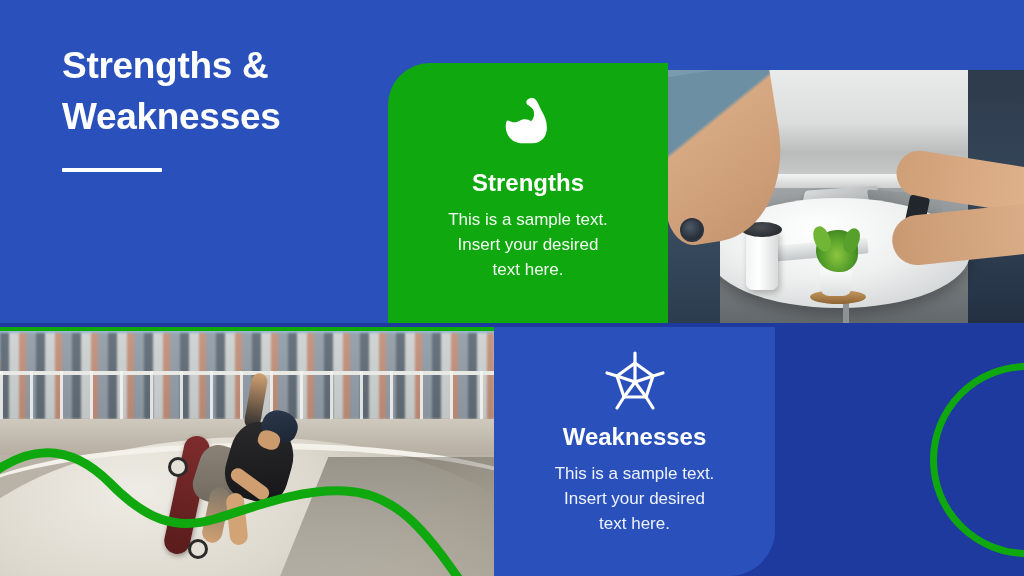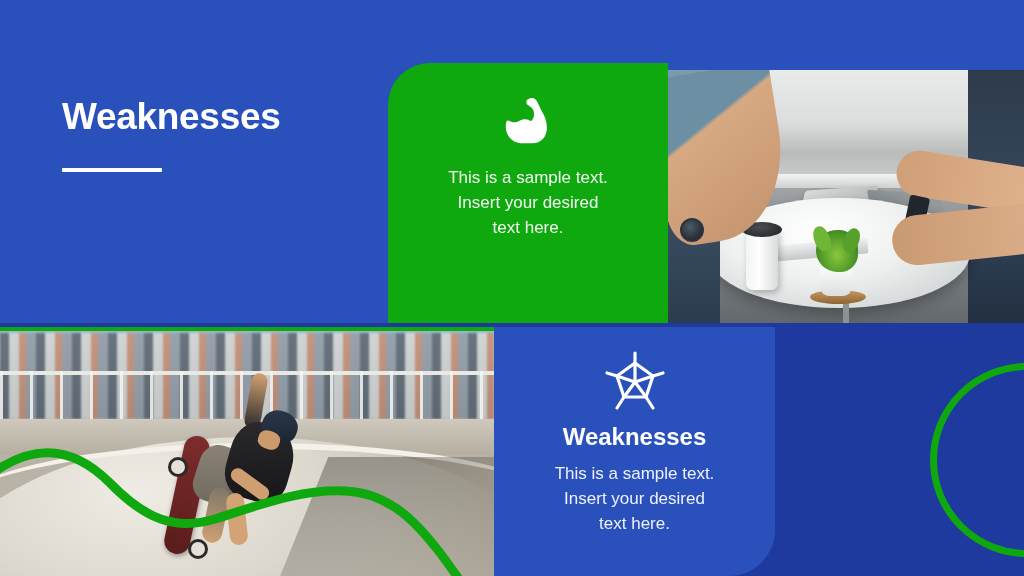--- a/index.html
+++ b/index.html
@@ -214,21 +214,21 @@
 </style>
 </head>
 <body>
 
 <div class="slide">
 
   <div class="bg-top-left"></div>
   <div class="bg-bottom"></div>
 
   <div class="title-block">
-    <h1 class="title-text"><br><span>Weaknesses</span></h1>
+    <h1 class="title-text"><span>Strengths &amp;</span><br><span>Weaknesses</span></h1>
     <div class="title-rule"></div>
   </div>
 
   <div class="photo-meeting">
     <div class="pm-window"></div>
     <div class="pm-sill"></div>
     <div class="pm-floor"></div>
     <div class="pm-person-right"></div>
     <div class="pm-laptop-a"></div>
     <div class="pm-laptop-b"></div>
@@ -249,20 +249,21 @@
     <div class="pm-arm-right-a"></div>
     <div class="pm-phone"></div>
     <div class="pm-arm-right-b"></div>
   </div>
 
   <div class="card-strengths">
     <svg class="icon-muscle" viewBox="0 0 64 64">
       <path fill="#ffffff" d="M36.5 5.2c-3.6 0-6.2 1.9-6.2 4.3 0 1.6 1 2.6 2.4 3.5 3.6 2.3 5.6 4.7 5.6 8.6 0 2.9-1.1 5.3-3.2 7.6-1.5-1.2-3.6-2-6-2-2.5 0-4.3.7-6.2 1.6-1.7.8-3.1 1.4-5.1 1.4-2.2 0-4-.7-5.6-1.6-1-.6-2-.2-2.4.8-.5 1.3-.8 3-.8 5.1 0 9.6 7 17.4 17.7 17.4h9.6c9.2 0 15.2-6.5 15.2-16.1 0-6.6-2.2-12.3-5.5-17.5C42.9 12.5 41 5.2 36.5 5.2z"></path>
       <path fill="#ffffff" d="M12.2 33.6c1.8.9 3.7 1.4 5.9 1.4 2.5 0 4.3-.7 6.2-1.6 1.7-.8 3-1.4 5.1-1.4 2.2 0 4 .7 5.3 1.7-2.6 2-6 3.3-10.1 3.3-4.6 0-8.6-1.1-12.4-3.4z"></path>
     </svg>
+    <h2 class="card-title">Strengths</h2>
     <p class="card-body"><span>This is a sample text.</span><br><span>Insert your desired</span><br><span>text here.</span></p>
   </div>
 
   <div class="photo-skate">
     <div class="ps-sky"></div>
     <div class="ps-crowd"></div>
     <div class="ps-rail-top"></div>
     <div class="ps-rail"></div>
     <div class="ps-deck"></div>
     <div class="ps-bowl"></div>

